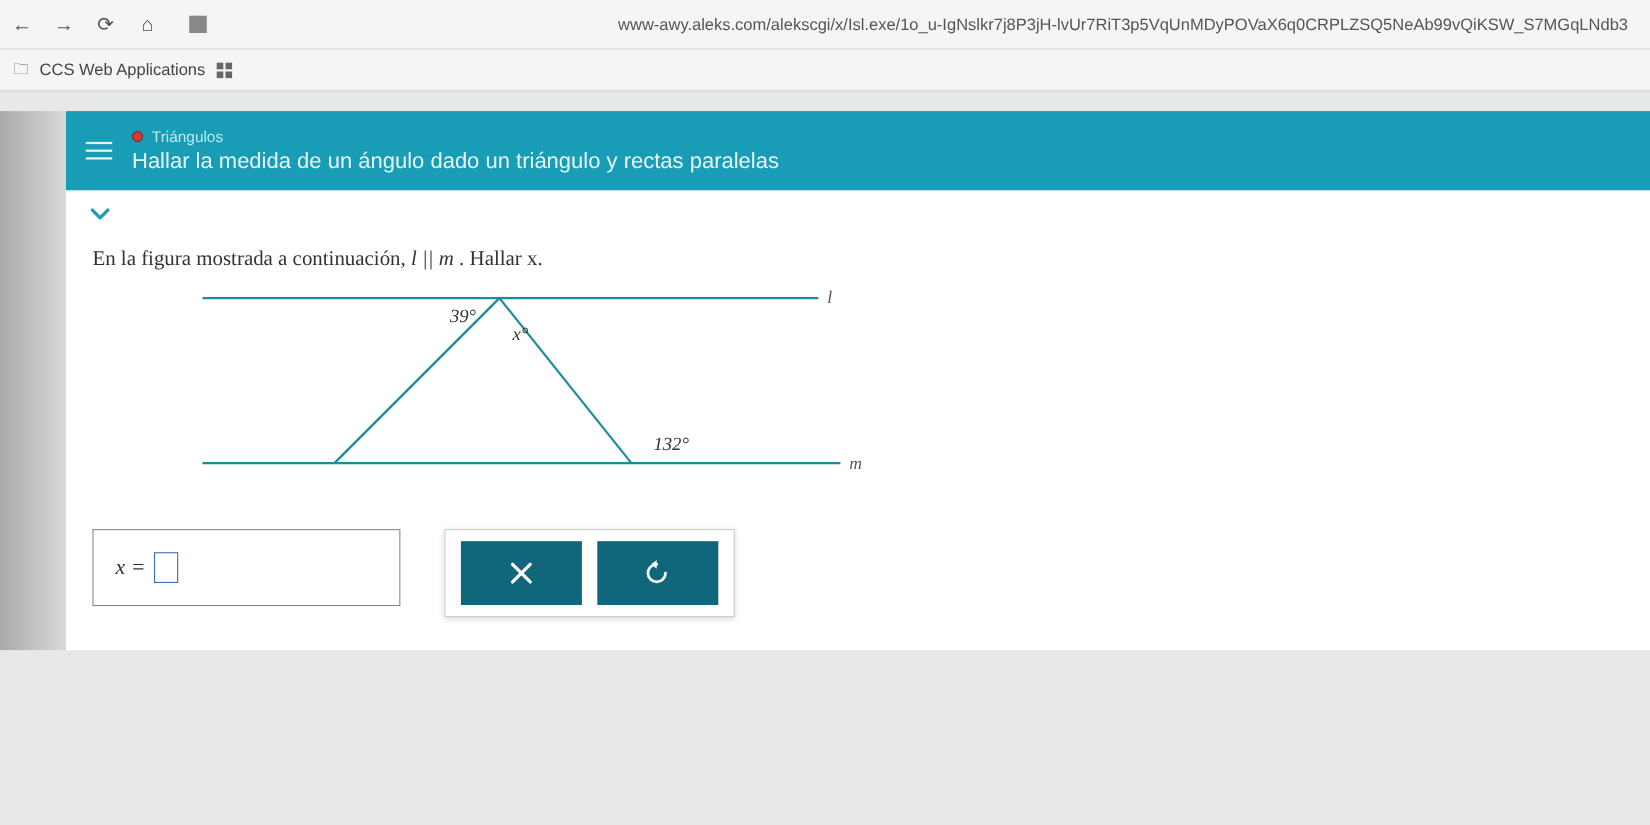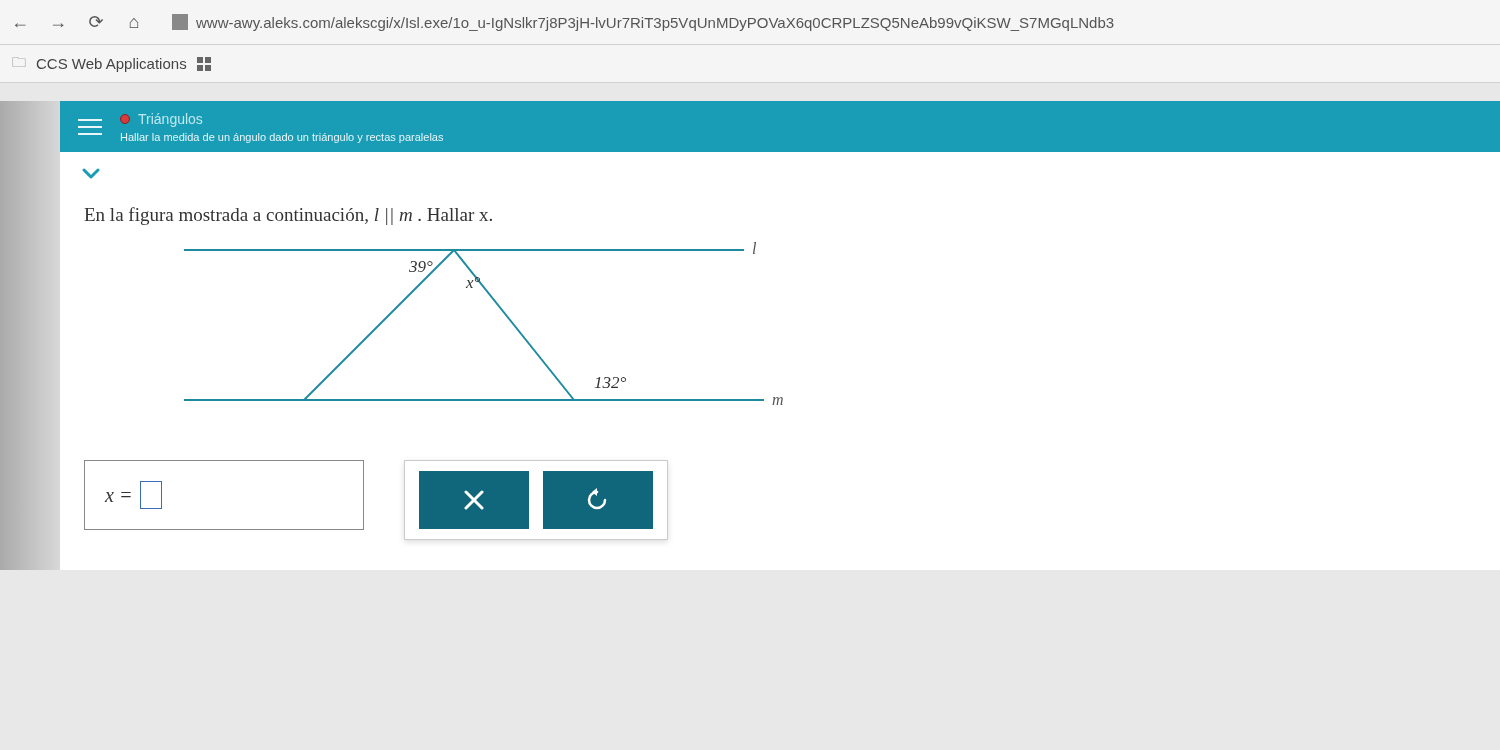--- a/index.html
+++ b/index.html
@@ -29,20 +29,21 @@
   .url-bar {
     flex: 1;
     display: flex;
     align-items: center;
     gap: 8px;
     padding: 0 10px;
     color: #555;
     font-size: 15px;
     white-space: nowrap;
     overflow: hidden;
+    justify-content: space-between;
   }
   .url-icon {
     width: 16px; height: 16px;
     background: #888;
     display: inline-block;
   }
   .bookmarks-bar {
     background: #f5f5f5;
     height: 38px;
     display: flex;
@@ -70,36 +71,36 @@
   .left-shadow {
     position:absolute; left:-60px; top:0; bottom:0; width:60px;
     background: linear-gradient(90deg,#aaa,#d8d8d8);
   }
   .topic-bar {
     background: #199cb5;
     color: #d6f0f5;
     display: flex;
     align-items: center;
     padding: 0 0;
-    height: 51px;
+    height: 72px;
   }
   .hamburger {
     width: 60px;
     display: flex;
     flex-direction: column;
     gap: 5px;
     align-items: center;
     justify-content: center;
     cursor: pointer;
   }
   .hamburger div { width: 24px; height: 2px; background: #e8f6f9; }
   .topic-texts { display:flex; flex-direction:column; gap:4px; padding:6px 0; }
   .topic-label { display:flex; align-items:center; gap:8px; font-size:14px; color:#bfe8ef;}
   .red-dot { width:10px; height:10px; border-radius:50%; background:#d63a3a; border:1px solid #8a1f1f;}
-  .topic-title { font-size:11px; color:#e8f6f9; }
+  .topic-title { font-size:20px; color:#e8f6f9; }
   .chev-bar { padding: 8px 18px; }
   .chev-down {
     width: 26px; height:26px;
     color:#199cb5; font-size:20px; font-weight:bold;
     display:flex; align-items:center; justify-content:center;
     cursor:pointer;
   }
   .question-area { padding: 10px 24px 30px 24px; }
   .question-text {
     font-size: 19px;

